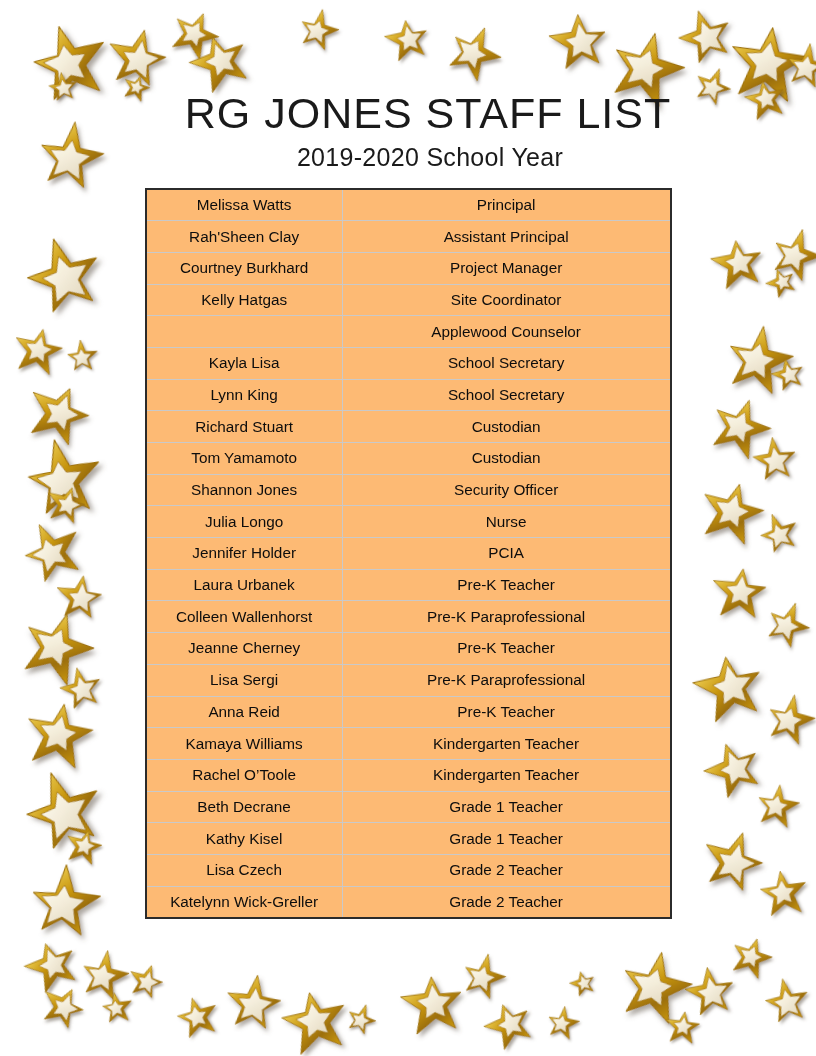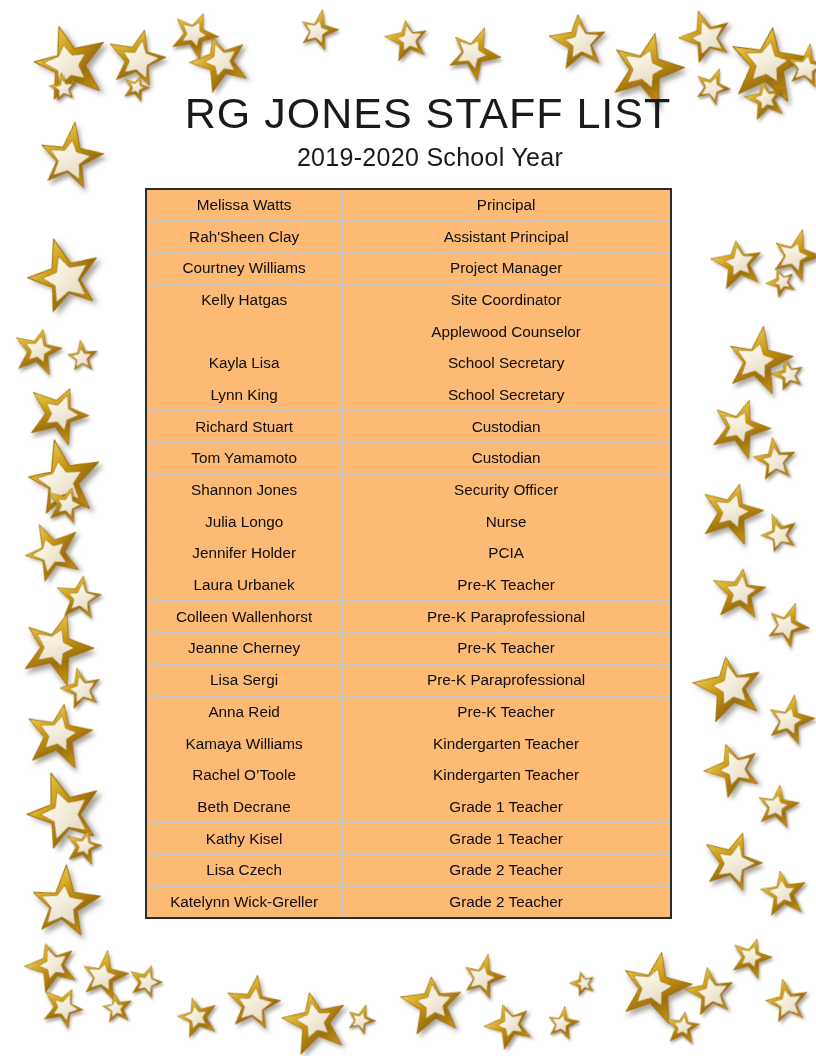--- a/index.html
+++ b/index.html
@@ -1652,21 +1652,21 @@
       <tbody id="staff-table-body">
           <tr>
             <td class="col-name">Melissa Watts</td>
             <td class="col-role">Principal</td>
           </tr>
           <tr>
             <td class="col-name">Rah'Sheen Clay</td>
             <td class="col-role">Assistant Principal</td>
           </tr>
           <tr>
-            <td class="col-name">Courtney Williams</td>
+            <td class="col-name">Courtney Burkhard</td>
             <td class="col-role">Project Manager</td>
           </tr>
           <tr>
             <td class="col-name">Kelly Hatgas</td>
             <td class="col-role">Site Coordinator</td>
           </tr>
           <tr>
             <td class="col-name"></td>
             <td class="col-role">Applewood Counselor</td>
           </tr>

